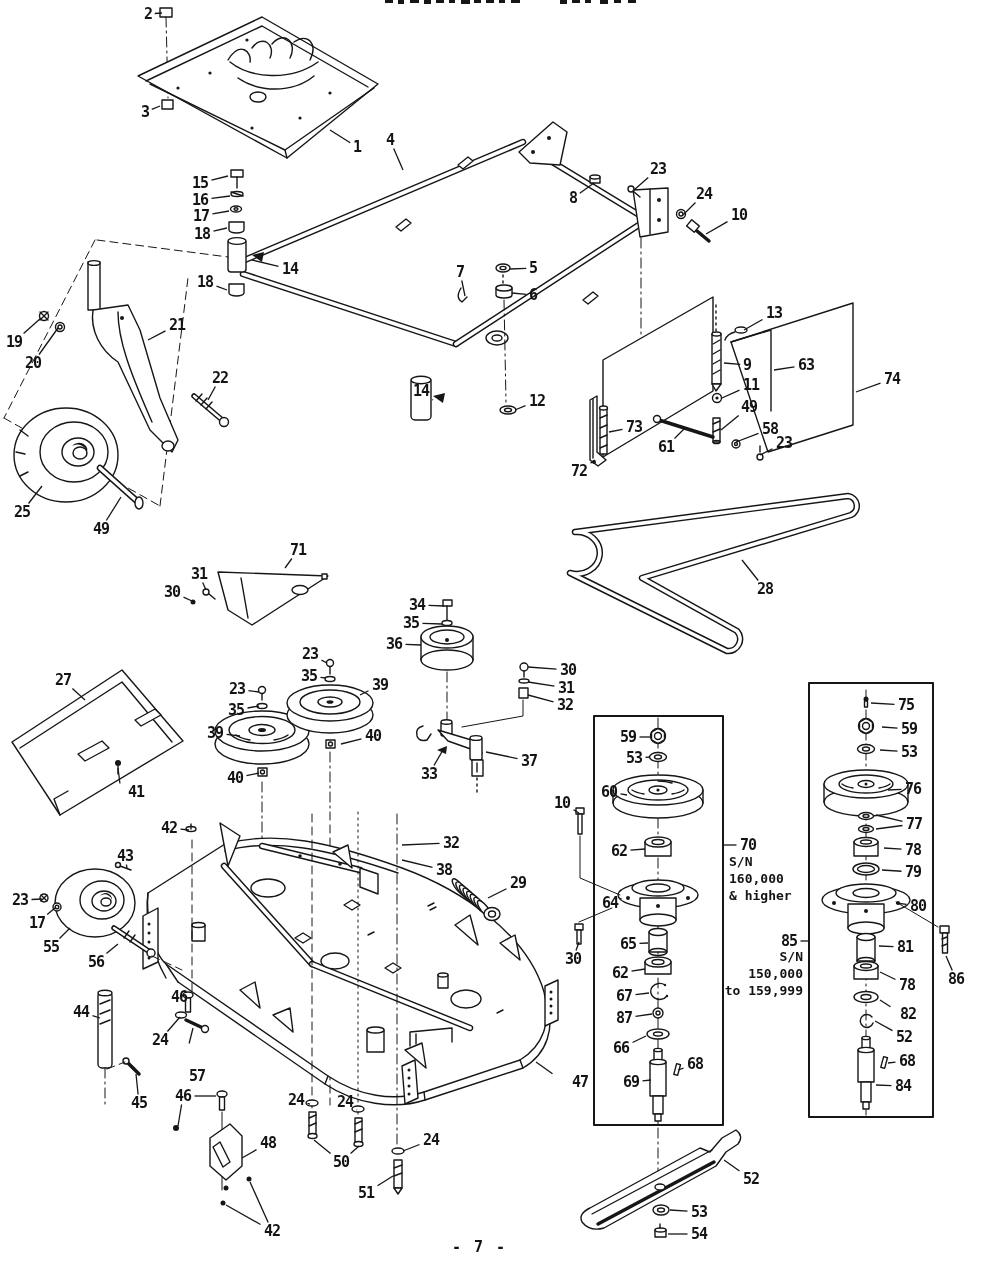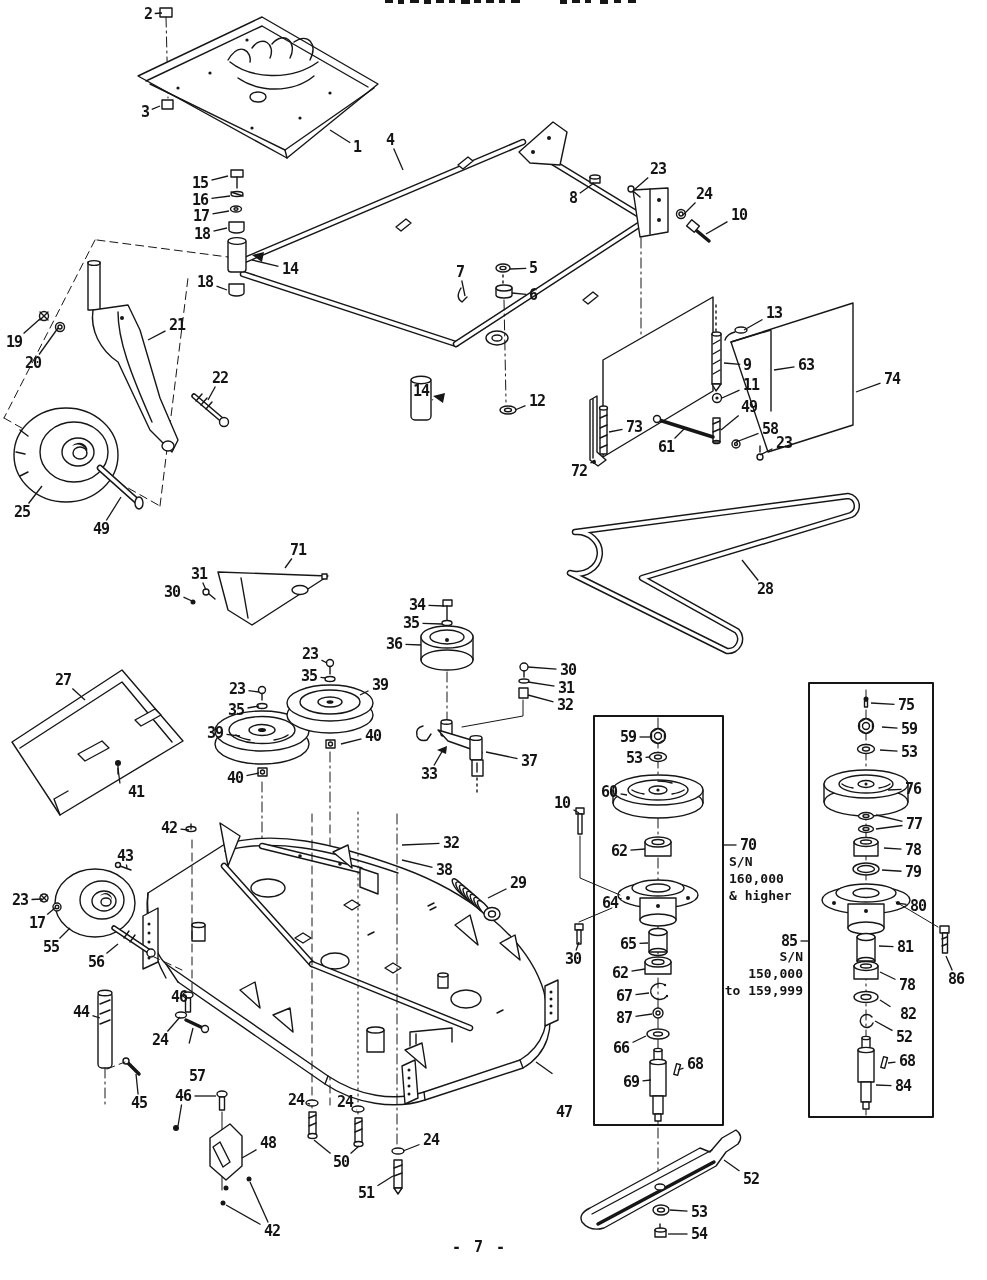--- a/index.html
+++ b/index.html
@@ -897,21 +897,21 @@
       <span class="callout" style="left: 187px; top: 1076px; margin-left: 10px;">57</span>
       <span class="callout" style="left: 139px; top: 1103px;">45</span>
       <span class="callout" style="left: 183px; top: 1096px;">46</span>
       <span class="callout" style="left: 268px; top: 1143px;">48</span>
       <span class="callout" style="left: 272px; top: 1231px;">42</span>
       <span class="callout" style="left: 296px; top: 1100px;">24</span>
       <span class="callout" style="left: 345px; top: 1102px;">24</span>
       <span class="callout" style="left: 341px; top: 1162px;">50</span>
       <span class="callout" style="left: 431px; top: 1140px;">24</span>
       <span class="callout" style="left: 366px; top: 1193px;">51</span>
-      <span class="callout" style="left: 564px; top: 1082px; margin-top: 30px;">47</span>
+      <span class="callout" style="left: 580px; top: 1082px;">47</span>
       <span class="callout" style="left: 751px; top: 1179px;">52</span>
       <span class="callout" style="left: 699px; top: 1212px;">53</span>
       <span class="callout" style="left: 699px; top: 1234px;">54</span>
       <span class="callout" style="left: 628px; top: 737px;">59</span>
       <span class="callout" style="left: 634px; top: 758px;">53</span>
       <span class="callout" style="left: 609px; top: 792px;">60</span>
       <span class="callout" style="left: 619px; top: 851px;">62</span>
       <span class="callout" style="left: 610px; top: 903px;">64</span>
       <span class="callout" style="left: 628px; top: 944px;">65</span>
       <span class="callout" style="left: 620px; top: 973px;">62</span>

